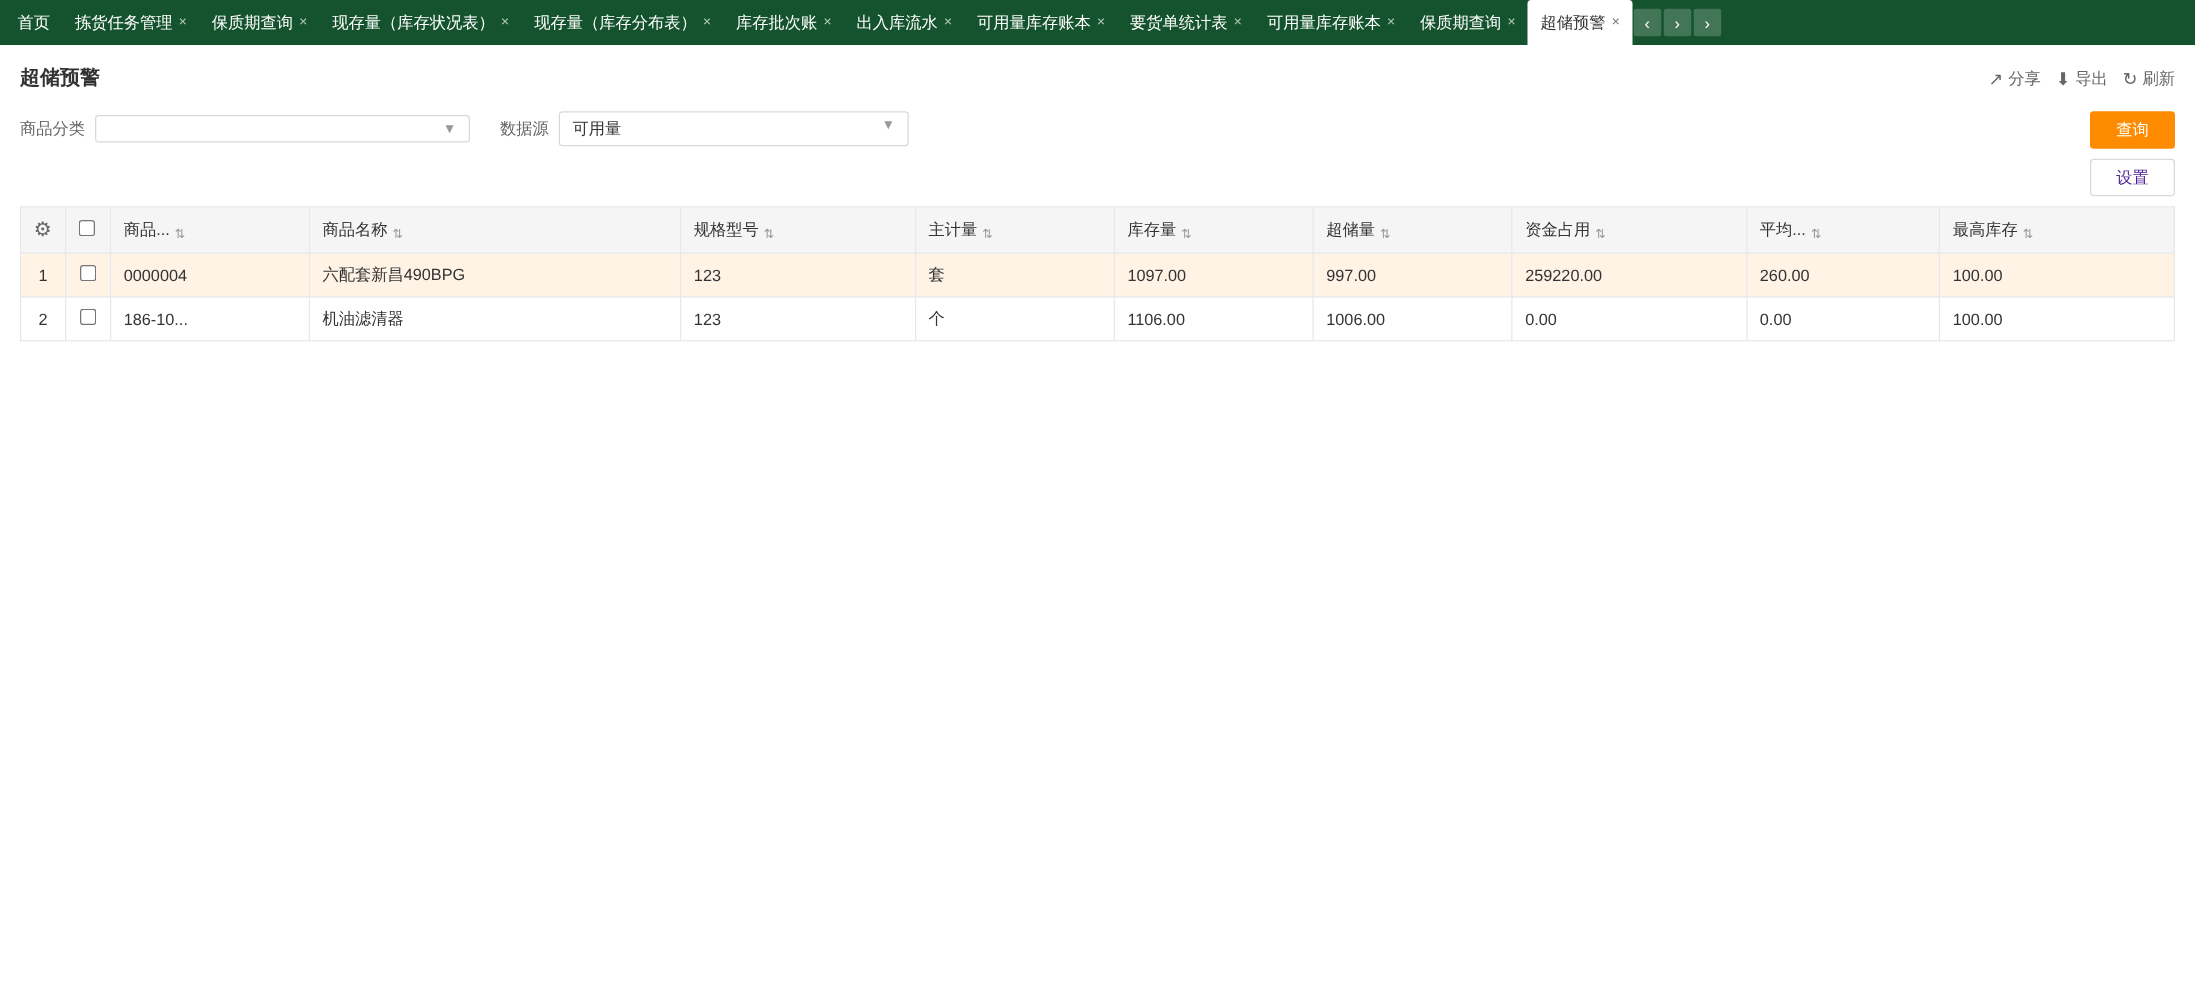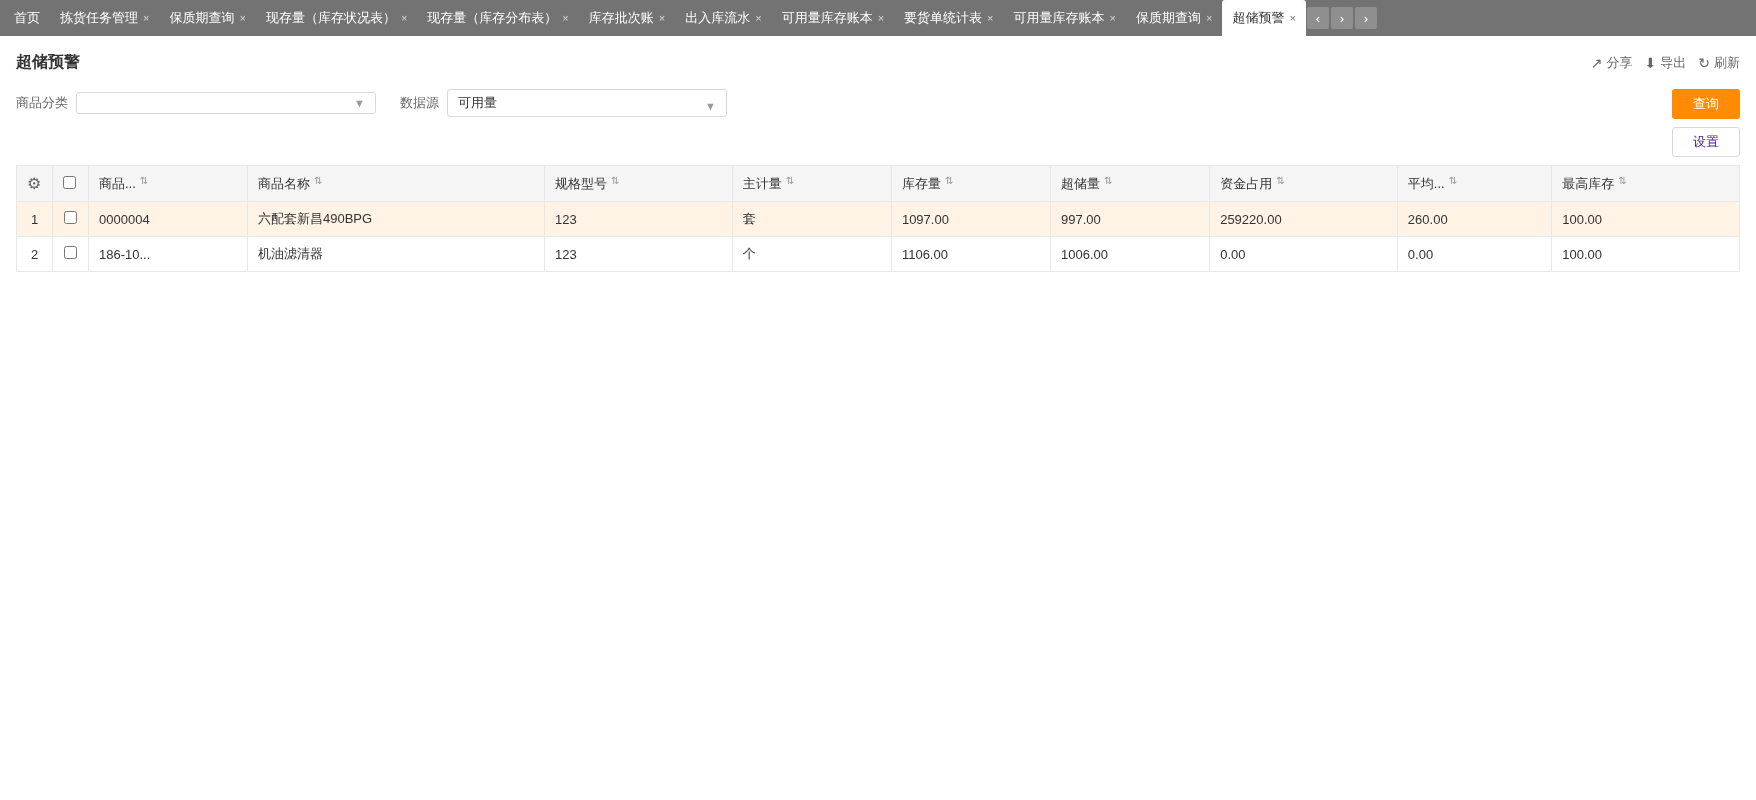--- a/index.html
+++ b/index.html
@@ -2,21 +2,21 @@
 <html><head>
   <meta charset="utf-8">
   <style>
     * { box-sizing: border-box; margin: 0; padding: 0; font-family: 'Microsoft YaHei', Arial, sans-serif; font-size: 13px; }
     body { background: #f5f5f5; overflow-x: hidden; }
 
     
     .top-nav {
       display: flex;
       align-items: center;
-      background: #737373;
+      background: #14532d;
       height: 36px;
       padding: 0 4px;
       overflow: hidden;
     }
     .nav-tab {
       display: flex;
       align-items: center;
       padding: 0 10px;
       height: 100%;
       color: #fff;
@@ -95,21 +95,21 @@
       border: 1px solid #d9d9d9;
       border-radius: 3px;
       padding: 4px 10px;
       width: 300px;
       cursor: pointer;
       background: #fff;
       justify-content: space-between;
     }
     .filter-select-small {
       display: flex;
-      align-items: flex-end;
+      align-items: flex-start;
       border: 1px solid #d9d9d9;
       border-radius: 3px;
       padding: 4px 10px;
       width: 280px;
       cursor: pointer;
       background: #fff;
       justify-content: space-between;
     }
     .filter-select-text { color: #999; font-size: 13px; }
     .filter-select-value { color: #333; font-size: 13px; }
@@ -157,21 +157,21 @@
       border: 1px solid #e8e8e8;
       padding: 8px 10px;
       color: #333;
       white-space: nowrap;
     }
     .data-table tr.row-highlight td {
       background: #fff3e6;
     }
     .th-sort {
       display: flex;
-      align-items: flex-start;
+      align-items: flex-end;
       gap: 4px;
       cursor: pointer;
     }
     .sort-icon { font-size: 10px; color: #999; }
     .checkbox-cell { text-align: center; width: 36px; }
     .gear-cell { text-align: center; width: 36px; }
     .row-num { text-align: center; color: #666; width: 36px; }
     .settings-gear { cursor: pointer; font-size: 16px; color: #666; }
 
     .filter-section {

